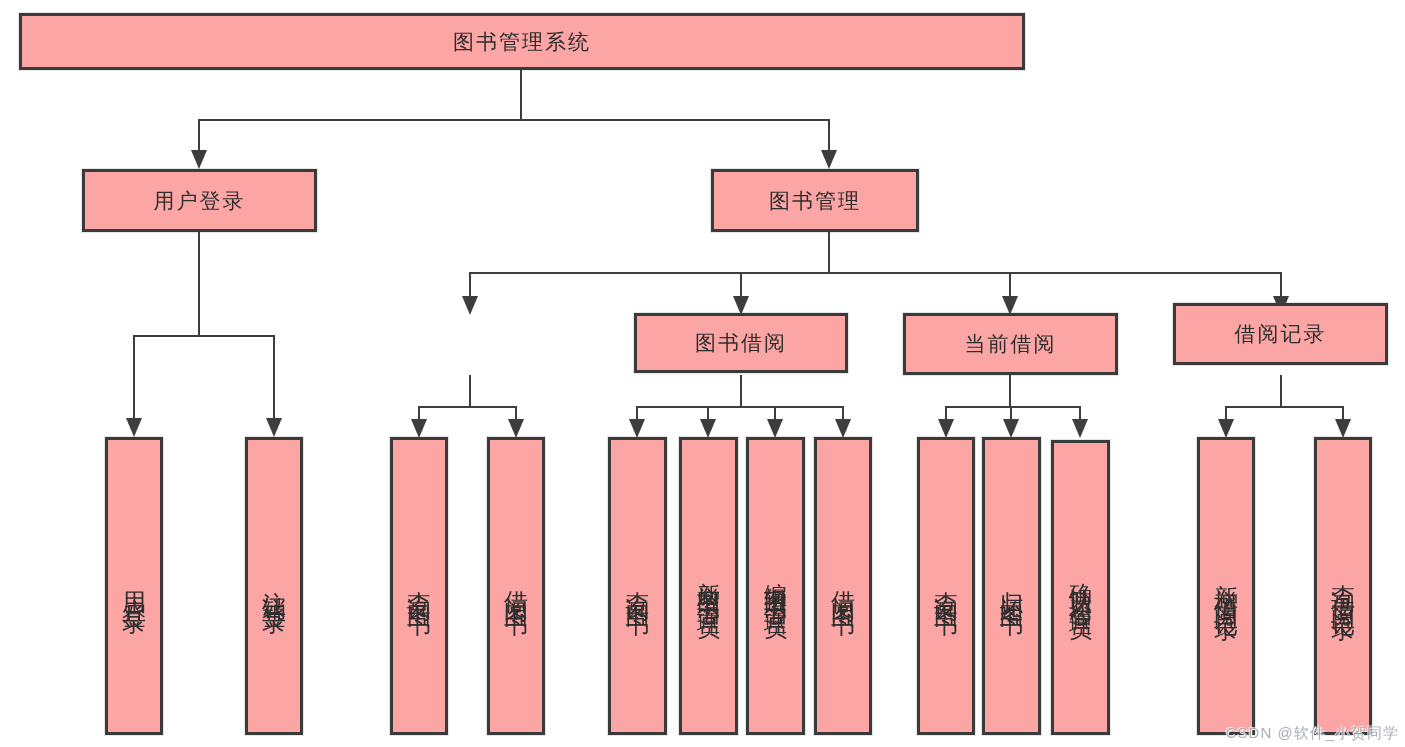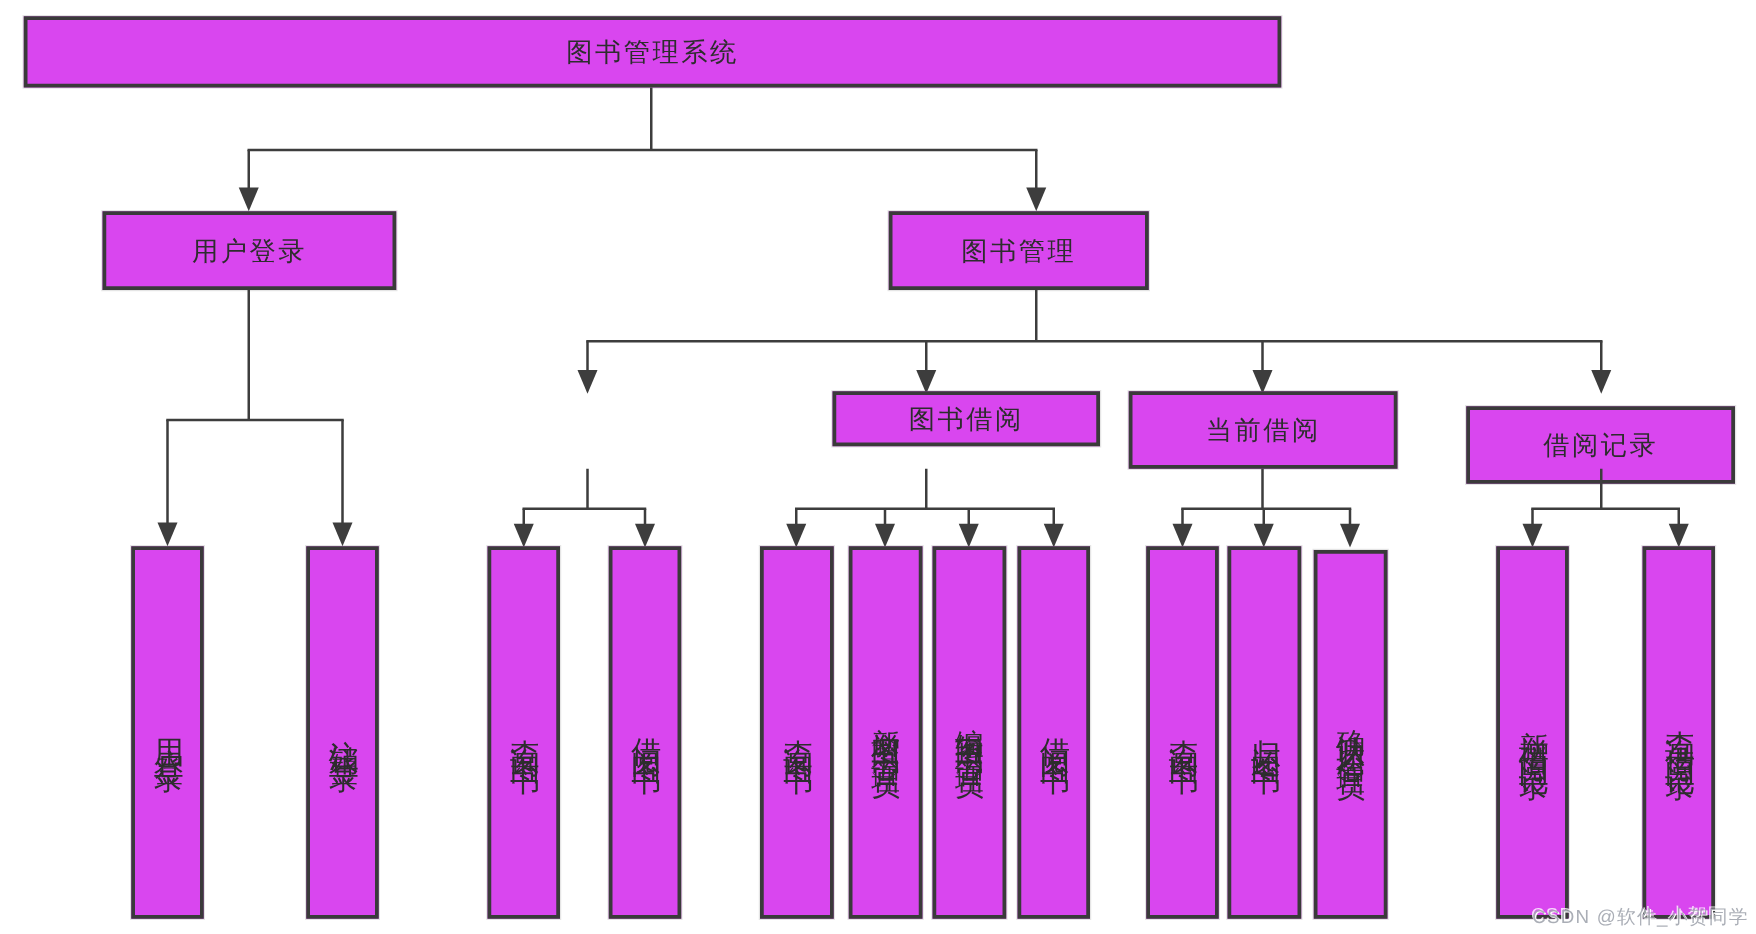--- a/index.html
+++ b/index.html
@@ -1,21 +1,21 @@
 <!DOCTYPE html>
 <html><head>
 <meta charset="utf-8">
 <style>
   html,body{margin:0;padding:0;background:#ffffff;}
   body{font-family:"Liberation Sans","DejaVu Sans",sans-serif;}
   .canvas{position:relative;width:1405px;height:747px;background:#ffffff;overflow:hidden;}
 
   
   .node{
-    position:absolute;box-sizing:border-box;background:#d946ef;
+    position:absolute;box-sizing:border-box;background:#fca5a5;
     border:3px solid #3a3a3a;display:flex;align-items:center;justify-content:center;
     box-shadow:0 0 0 1px rgba(80,80,80,0.15);
   }
   .node.h span{font-size:21px;color:#2d2d2d;letter-spacing:2px;white-space:nowrap;}
   .node.leaf{border-width:3px;}
   .node.leaf span{
     writing-mode:vertical-rl;
     font-size:24px;color:#2d2d2d;letter-spacing:7px;line-height:1;
     white-space:nowrap;
   }
@@ -70,27 +70,27 @@
   <div class="hl" style="left:469px;top:272px;width:813px;"></div>
   <div class="vl" style="left:469px;top:273px;height:24px;"></div>
   <div class="ah" style="left:462px;top:296px;"></div>
   <div class="vl" style="left:740px;top:273px;height:24px;"></div>
   <div class="ah" style="left:733px;top:296px;"></div>
   <div class="vl" style="left:1009px;top:273px;height:24px;"></div>
   <div class="ah" style="left:1002px;top:296px;"></div>
   <div class="vl" style="left:1280px;top:273px;height:24px;"></div>
   <div class="ah" style="left:1273px;top:296px;"></div>
 
-  <div class="node h" style="left:634px;top:313px;width:214px;height:44px;margin-left:32px;">
+  <div class="node h" style="left:634px;top:313px;width:214px;height:60px;">
     <span>图书借阅</span>
   </div>
   <div class="node h" style="left:903px;top:313px;width:215px;height:62px;">
     <span>当前借阅</span>
   </div>
-  <div class="node h" style="left:1173px;top:325px;width:215px;height:62px;">
+  <div class="node h" style="left:1173px;top:303px;width:215px;height:62px;">
     <span>借阅记录</span>
   </div>
 
   <div class="vl" style="left:469px;top:375px;height:32px;"></div>
   <div class="hl" style="left:418px;top:406px;width:99px;"></div>
   <div class="vl" style="left:418px;top:407px;height:13px;"></div>
   <div class="ah" style="left:411px;top:419px;"></div>
   <div class="vl" style="left:515px;top:407px;height:13px;"></div>
   <div class="ah" style="left:508px;top:419px;"></div>
 

